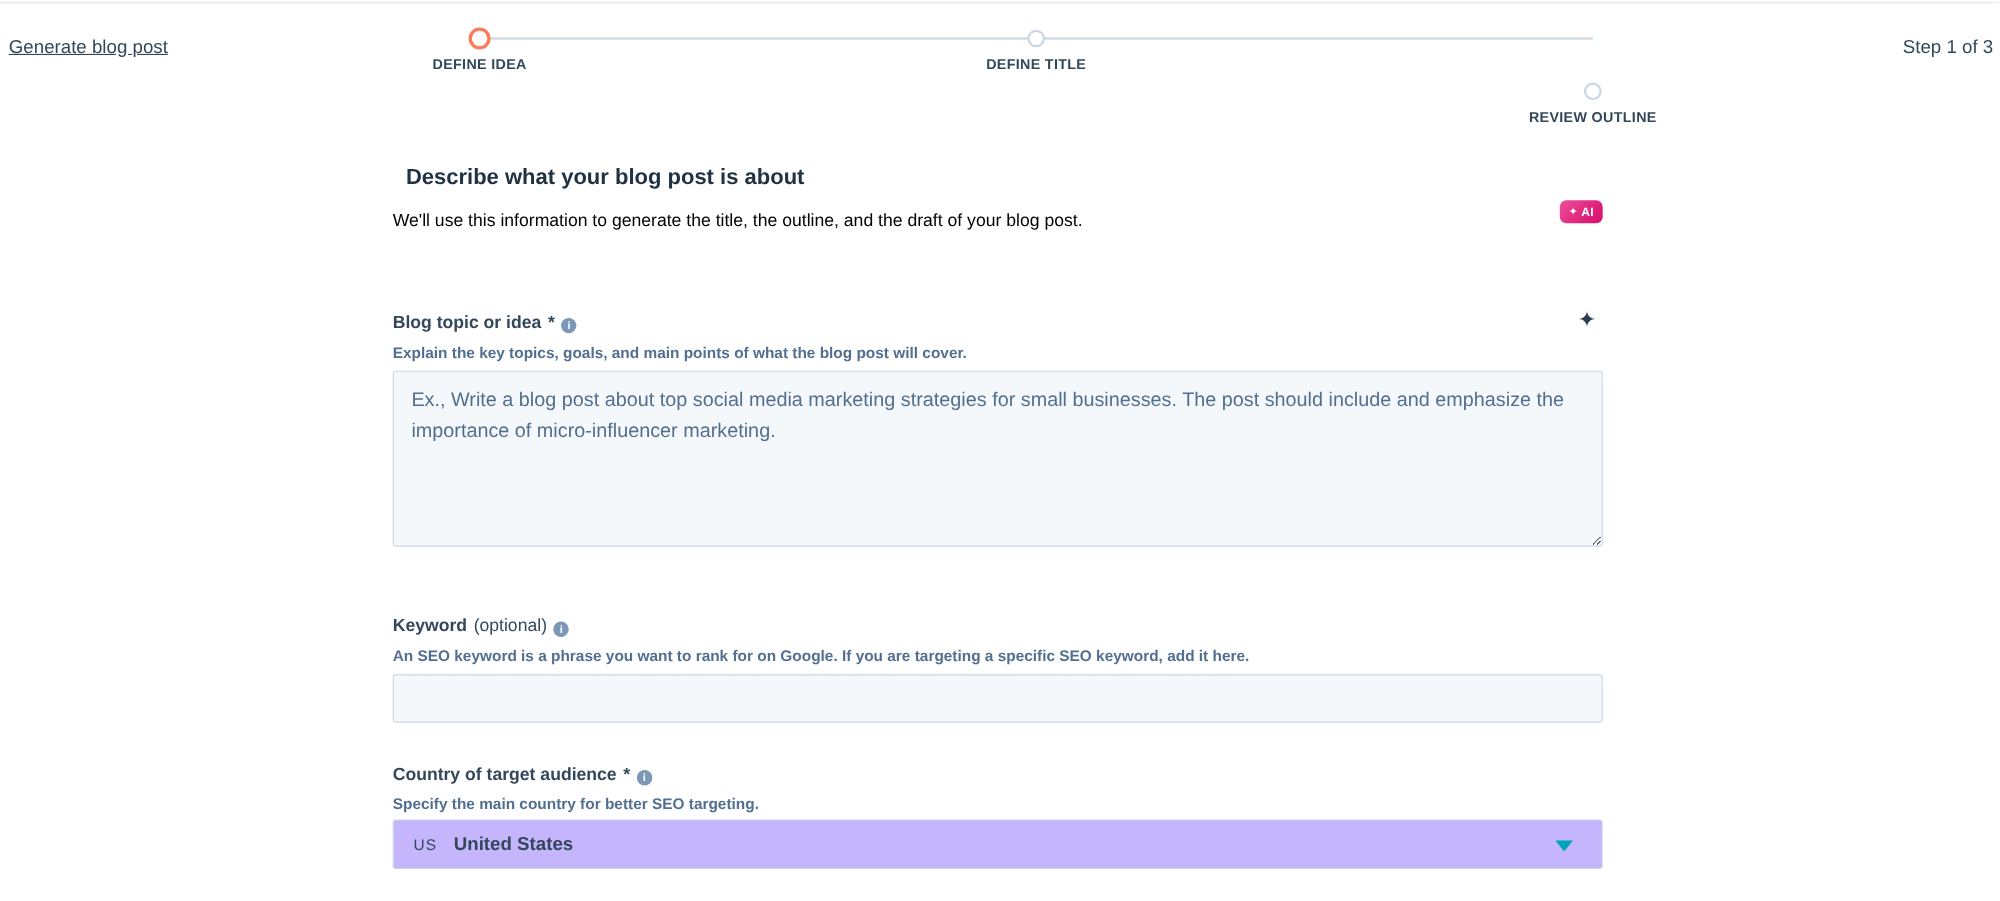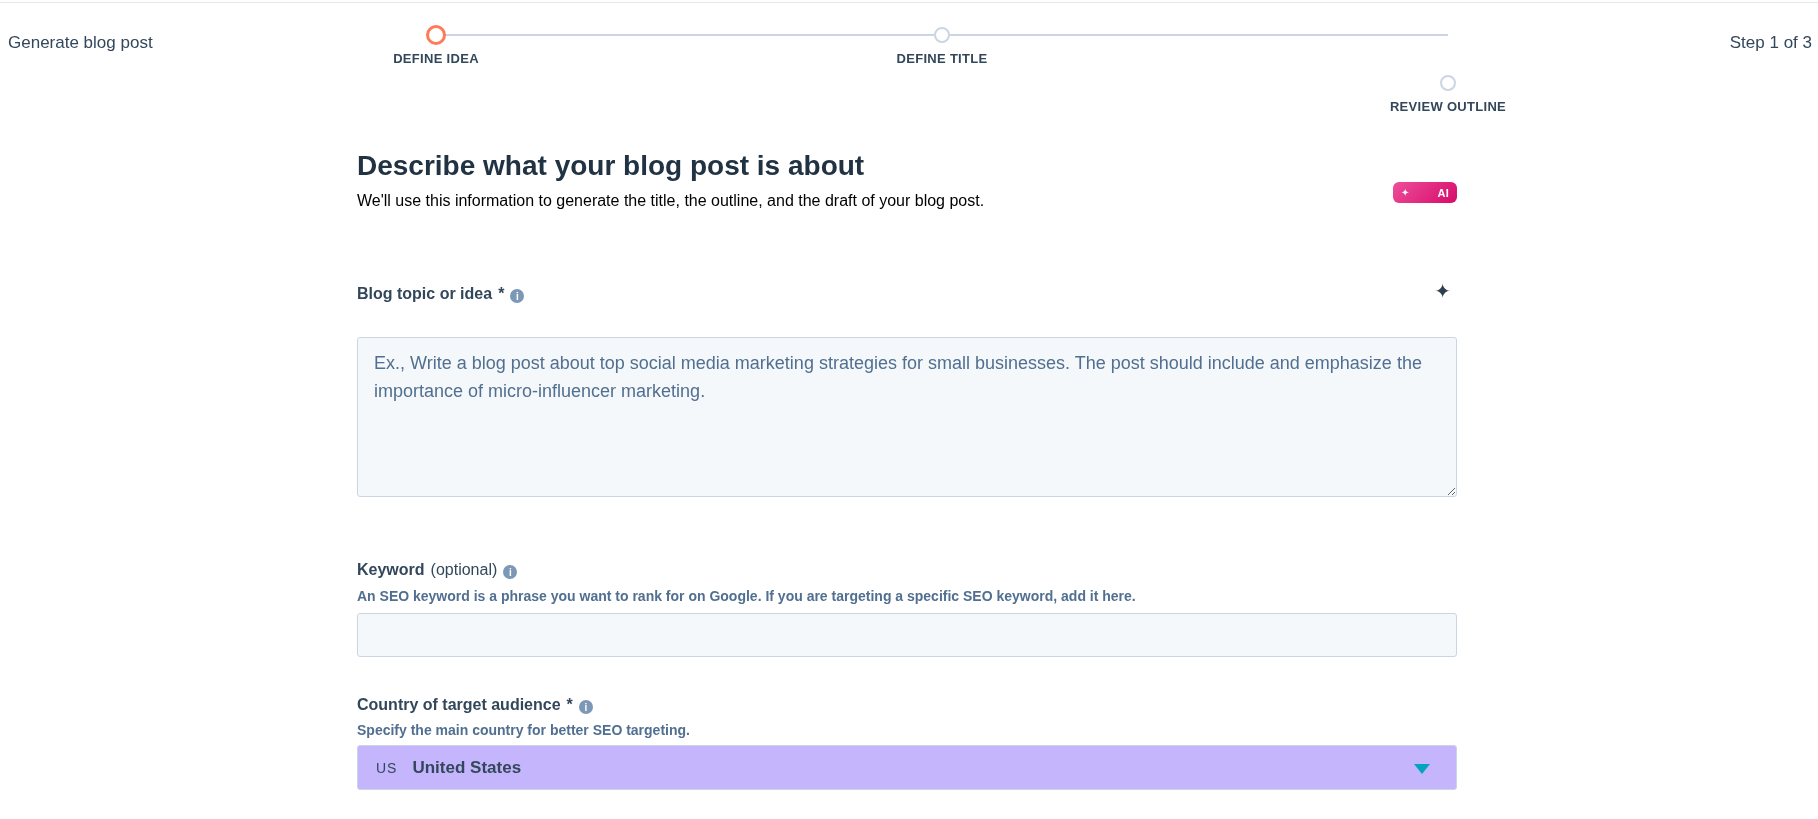--- a/index.html
+++ b/index.html
@@ -2,42 +2,42 @@
 <html><head>
 <meta charset="utf-8">
 <style>
   * { margin:0; padding:0; box-sizing:border-box; }
   html,body { width:1818px; height:819px; background:#ffffff; overflow:hidden; }
   body { font-family:"Liberation Sans", sans-serif; color:#33475b; position:relative; }
 
   .top-divider { position:absolute; top:2px; left:0; width:100%; height:1px; background:#e3e8ef; }
 
   
-  .page-title { position:absolute; left:8px; top:33px; font-size:17px; color:#33475b; }
+  .page-title { position:absolute; left:8px; top:33px; font-size:17px; color:#33475b;text-decoration:underline; }
   .step-indicator { position:absolute; right:6px; top:33px; font-size:17px; color:#33475b; }
 
   .stepper-line { position:absolute; top:34px; left:436px; width:1012px; height:2px; background:#cbd6e2; }
 
   .step-circle { position:absolute; top:35px; transform:translate(-50%,-50%); background:#ffffff; border-radius:50%; }
   .step-circle.active { width:20px; height:20px; border:3px solid #ff7a59; }
   .step-circle.upcoming { width:16px; height:16px; border:2px solid #cbd6e2; }
   .pos-1 { left:436px; } .pos-2 { left:942px; } .pos-3 { left:1448px;margin-top:48px; }
 
   .step-label { position:absolute; top:51px; transform:translateX(-50%); font-size:13px; font-weight:700; letter-spacing:.3px; color:#33475b; white-space:nowrap; }
 
   
   .main-col { position:absolute; left:357px; top:0; width:1100px; height:819px; }
 
-  .heading { position:absolute; top:150px; left:0; font-size:28px; font-weight:700; color:#213343; }
+  .heading { position:absolute; top:150px; left:12px; font-size:20px; font-weight:700; color:#213343; }
 
   .ai-badge { position:absolute; top:182px; right:0; height:21px; padding:0 8px; border-radius:6px;
               background:linear-gradient(135deg,#ee4e9a 0%,#d60b6a 100%);
               display:flex; align-items:center; gap:3px; color:#ffffff; }
   .ai-badge .spark { font-size:10px; line-height:1; }
-  .ai-badge .txt { font-size:11px; font-weight:700; letter-spacing:.3px;margin-left:25px; }
+  .ai-badge .txt { font-size:11px; font-weight:700; letter-spacing:.3px; }
 
   .subtitle { position:absolute; top:192px; left:0; font-size:16px; color:#000000; }
 
   .field-label { position:absolute; left:0; font-size:16px; font-weight:700; color:#33475b; display:flex; align-items:flex-end; gap:6px; }
   .field-label .optional { font-weight:400; }
   .info-icon { display:inline-flex; width:14px; height:14px; border-radius:50%; background:#7c98b6; color:#ffffff;
                font-size:10px; font-weight:700; align-items:center; justify-content:center; font-style:normal; cursor:pointer; }
 
   .helper { position:absolute; left:0; font-size:14px; font-weight:600; color:#516f90; }
 
@@ -96,20 +96,21 @@
     <span class="txt">AI</span>
   </div>
 
   <div class="subtitle">We'll use this information to generate the title, the outline, and the draft of your blog post.</div>
 
   <div class="field-label lbl-topic">
     <span>Blog topic or idea</span>
     <span>*</span>
     <span class="info-icon">i</span>
   </div>
+  <div class="helper hlp-topic">Explain the key topics, goals, and main points of what the blog post will cover.</div>
 
   <span class="sparkle-btn">✦</span>
 
   <textarea class="topic-textarea" style="">Ex., Write a blog post about top social media marketing strategies for small businesses. The post should include and emphasize the importance of micro-influencer marketing.</textarea>
 
 
   <div class="field-label lbl-keyword">
     <span>Keyword</span>
     <span class="optional">(optional)</span>
     <span class="info-icon">i</span>

